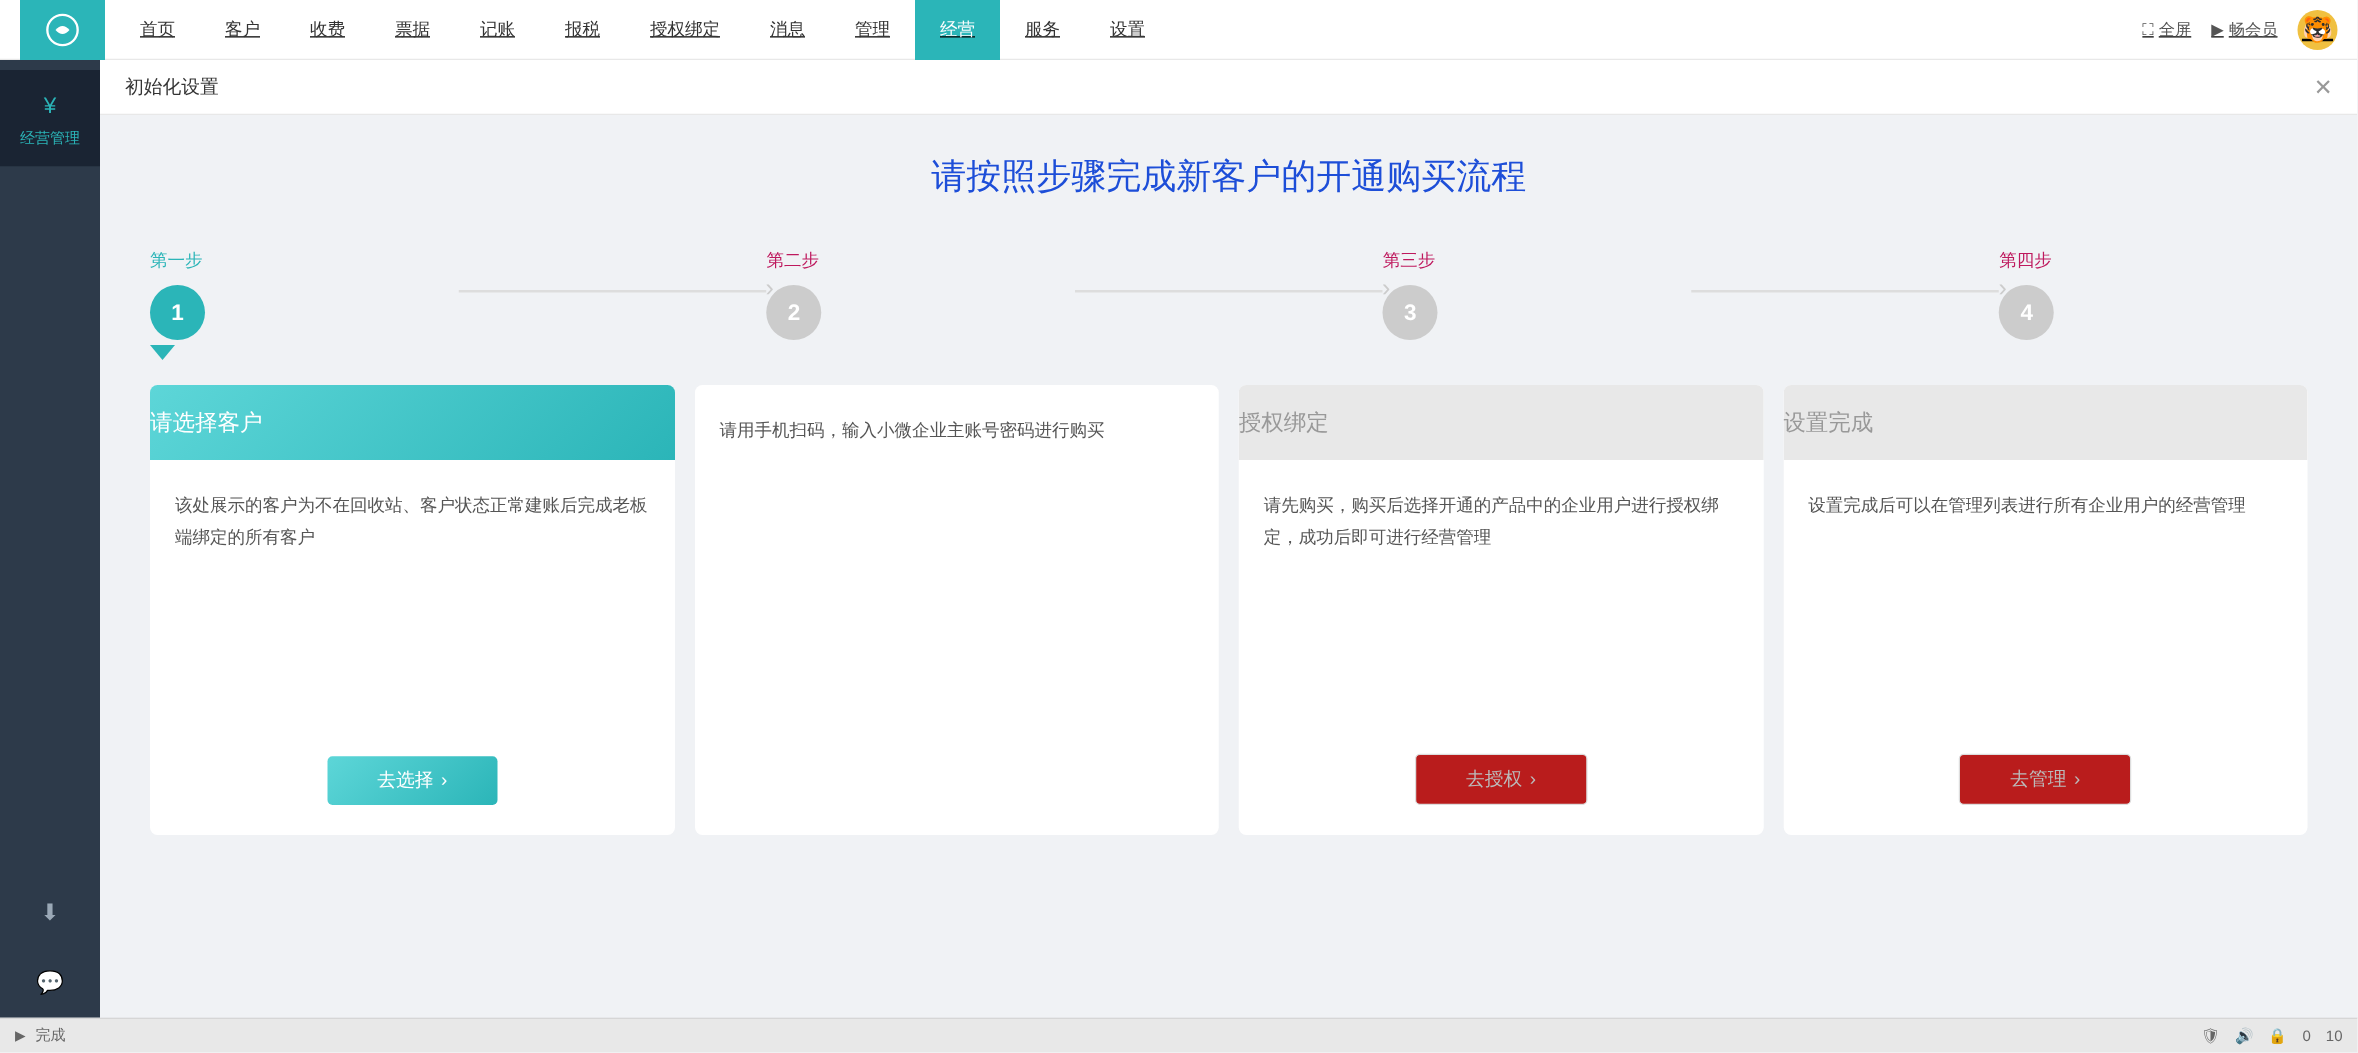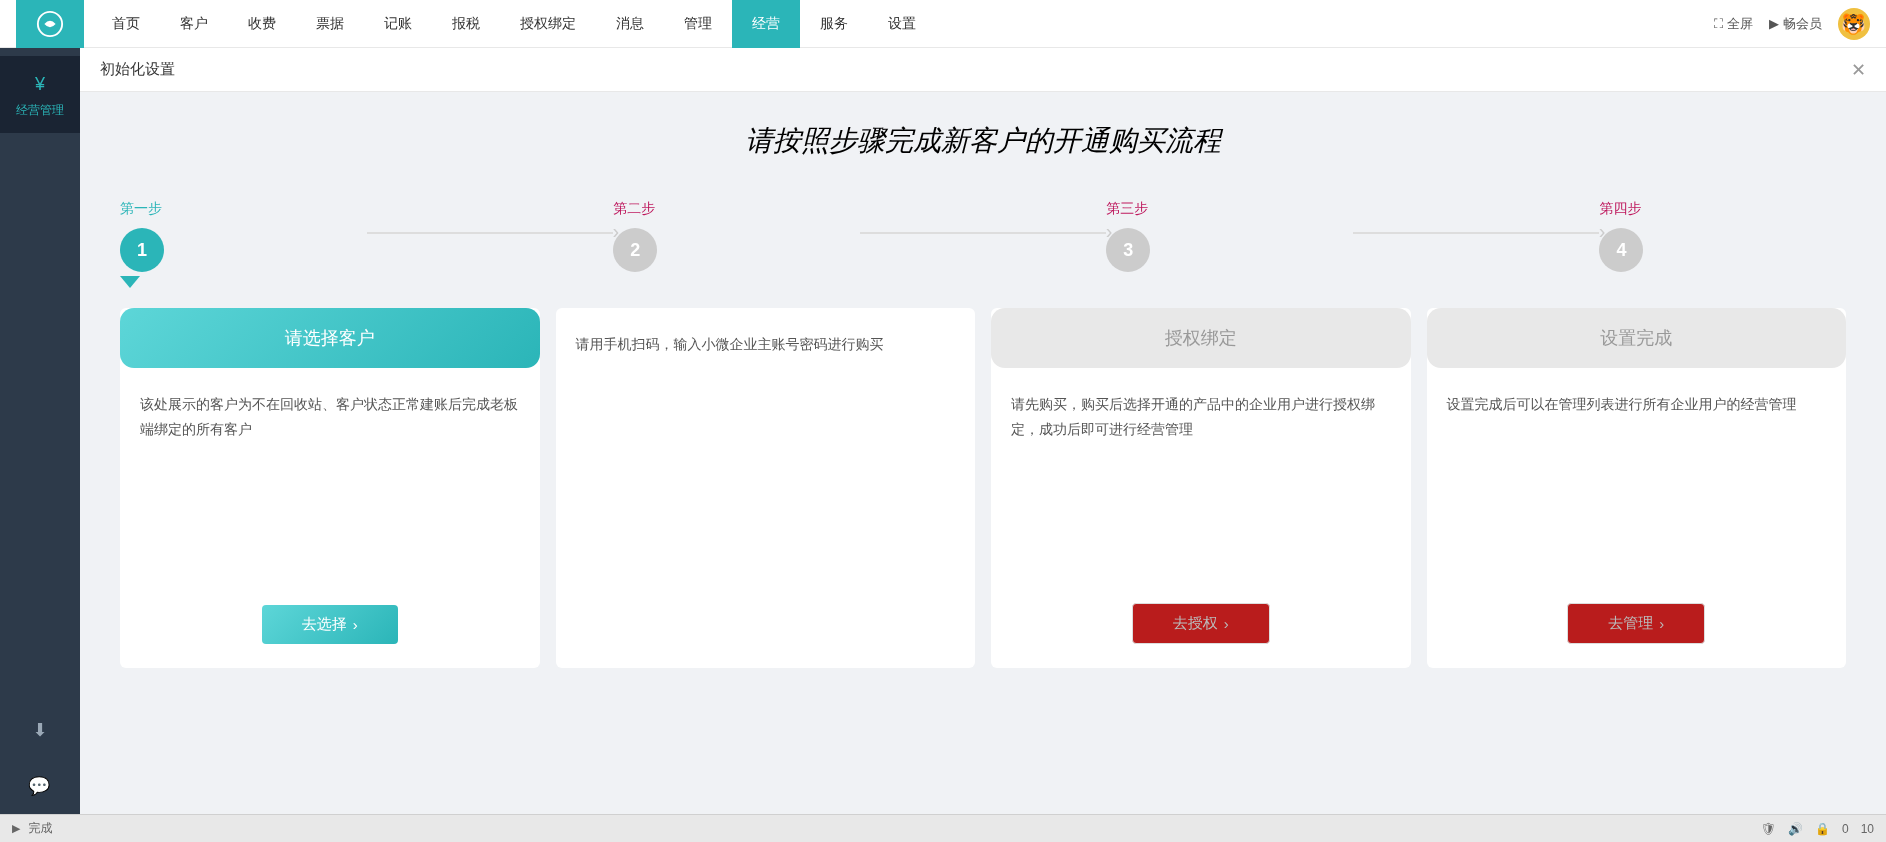--- a/index.html
+++ b/index.html
@@ -6,20 +6,21 @@
     body { font-family: "Microsoft YaHei", "PingFang SC", sans-serif; background: #f5f6f8; width: 1886px; min-height: 842px; overflow: hidden; }
 
     
     .top-nav {
       height: 48px;
       background: #fff;
       border-bottom: 1px solid #e8e8e8;
       display: flex;
       align-items: center;
       padding: 0 16px;
+      text-decoration: underline;
     }
     .nav-logo {
       width: 68px;
       height: 48px;
       background: #2bb5b8;
       display: flex;
       align-items: center;
       justify-content: center;
       margin-right: 8px;
       flex-shrink: 0;
@@ -135,24 +136,23 @@
       cursor: pointer;
       line-height: 1;
     }
 
     .wizard-container {
       padding: 30px 40px;
     }
     .wizard-heading {
       text-align: center;
       font-size: 28px;
-      color: #000000;
+      color: #1d4ed8;
       margin-bottom: 40px;
       font-weight: 400;
-      font-style: italic;
     }
 
     
     .steps-row {
       display: flex;
       align-items: flex-start;
       justify-content: center;
       margin-bottom: 20px;
       position: relative;
     }
@@ -220,24 +220,22 @@
       flex: 1;
       background: #fff;
       border-radius: 6px;
       overflow: hidden;
       display: flex;
       flex-direction: column;
       min-height: 360px;
     }
     .card-header {
       padding: 18px 0;
-      text-align: center;
       font-size: 18px;
       font-weight: 500;
-      border-radius: 14px;
     }
     .card-header.active {
       background: linear-gradient(135deg, #5dd6d8, #2bb5b8);
       color: #fff;
     }
     .card-header.inactive {
       background: #e8e8e8;
       color: #999;
     }
     .card-body {

